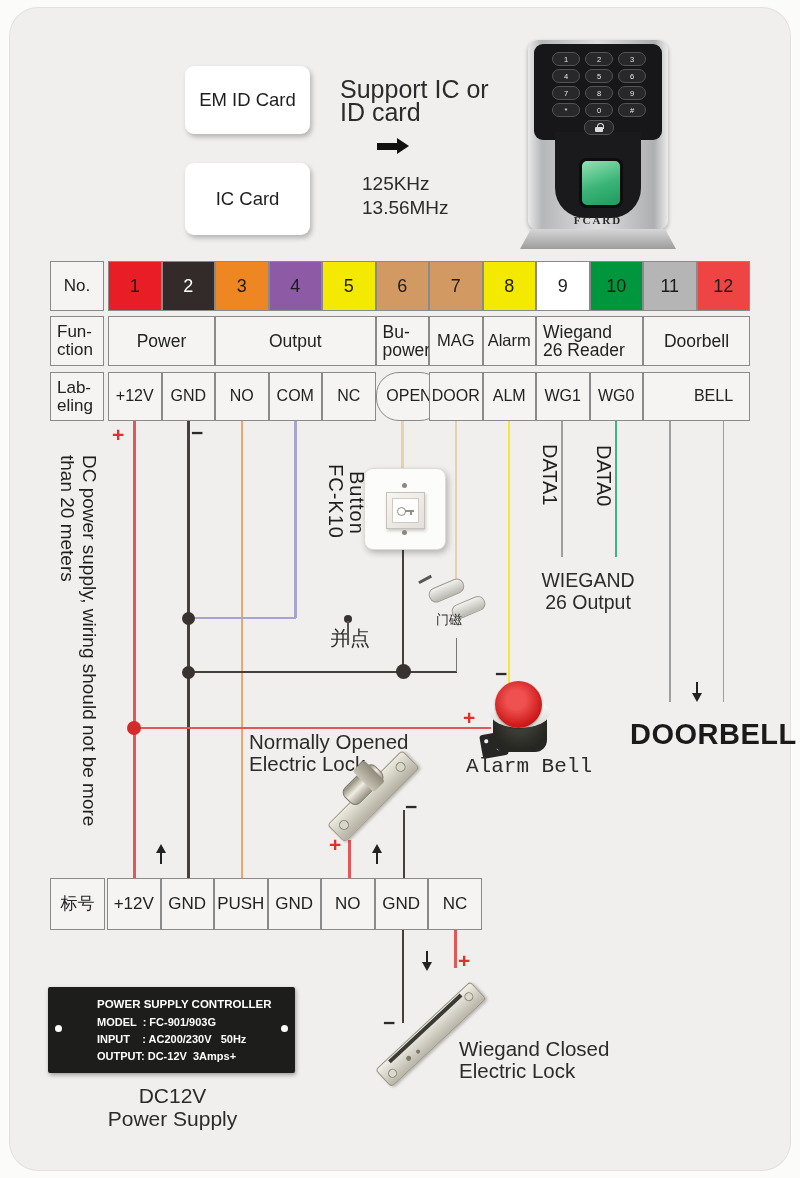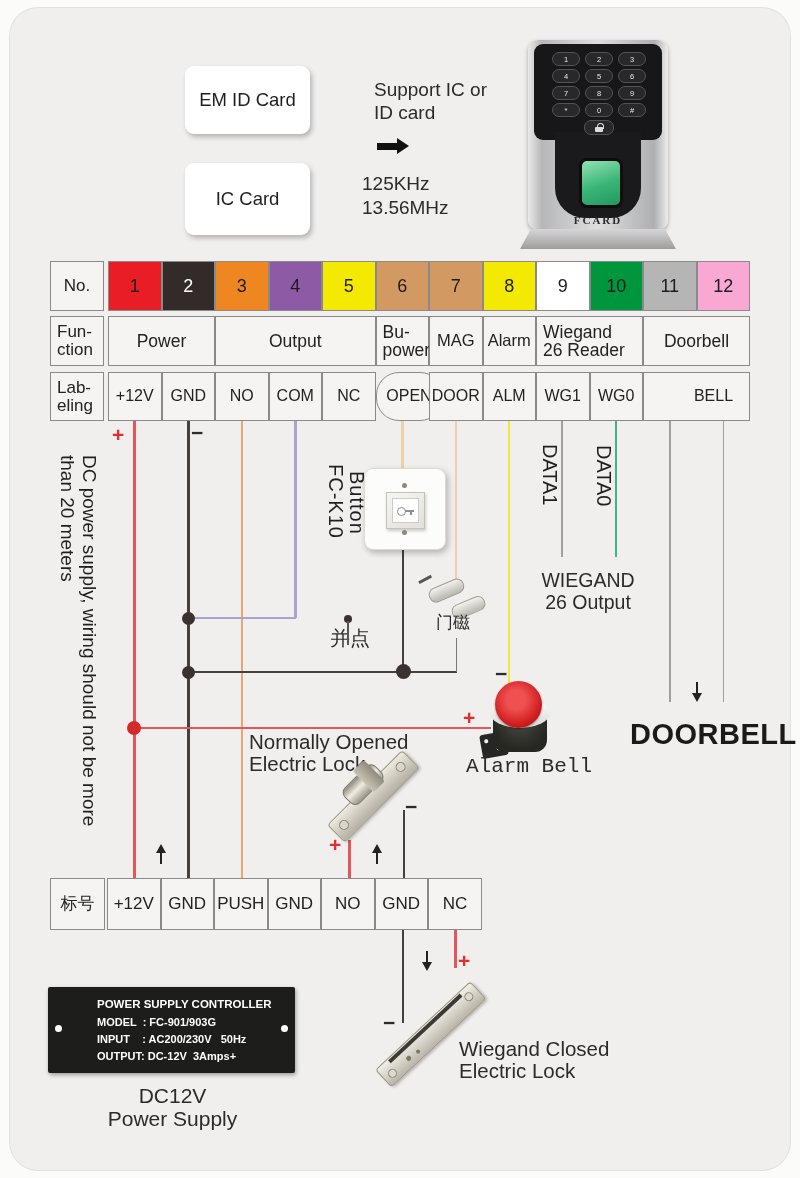--- a/index.html
+++ b/index.html
@@ -35,21 +35,21 @@
 
 <div class="abs card"></div>
 
 <div class="abs idbox" style="left:185px;top:66px;width:125px;height:68px;">
     <span>EM ID Card</span>
   </div>
 <div class="abs idbox" style="left:185px;top:163px;width:125px;height:72px;">
     <span>IC Card</span>
   </div>
 
-<div class="lbl" style="left:374px;top:78px;font-size:19px;line-height:23px;">
+<div class="lbl" style="left:340px;top:78px;font-size:25px;line-height:23px;">
   <div>Support IC or</div>
   <div>ID card</div>
 </div>
 
 <div class="abs" style="left:377px;top:138px;width:34px;height:17px;">
   <div class="abs" style="left:0;top:5px;width:20px;height:7px;background:#111;"></div>
   <div class="abs" style="left:20px;top:0;width:0;height:0;border-left:12px solid #111;border-top:8.5px solid transparent;border-bottom:8.5px solid transparent;"></div>
 </div>
 
 <div class="lbl" style="left:362px;top:172px;font-size:19px;line-height:24px;">
@@ -106,21 +106,21 @@
 <div class="tcell numcell" style="left: 161.5px; top: 261px; width: 53.5px; height: 50px; background-color: rgb(51, 43, 41); color: rgb(255, 255, 255);">2</div>
 <div class="tcell numcell" style="left: 215px; top: 261px; width: 53.5px; height: 50px; background-color: rgb(238, 135, 34); color: rgb(28, 28, 28);">3</div>
 <div class="tcell numcell" style="left: 268.5px; top: 261px; width: 53.5px; height: 50px; background-color: rgb(141, 91, 166); color: rgb(28, 28, 28);">4</div>
 <div class="tcell numcell" style="left: 322px; top: 261px; width: 53.5px; height: 50px; background-color: rgb(244, 233, 0); color: rgb(28, 28, 28);">5</div>
 <div class="tcell numcell" style="left: 375.5px; top: 261px; width: 53.5px; height: 50px; background-color: rgb(210, 154, 98); color: rgb(28, 28, 28);">6</div>
 <div class="tcell numcell" style="left: 429px; top: 261px; width: 53.5px; height: 50px; background-color: rgb(210, 154, 98); color: rgb(28, 28, 28);">7</div>
 <div class="tcell numcell" style="left: 482.5px; top: 261px; width: 53.5px; height: 50px; background-color: rgb(244, 233, 0); color: rgb(28, 28, 28);">8</div>
 <div class="tcell numcell" style="left: 536px; top: 261px; width: 53.5px; height: 50px; background-color: rgb(255, 255, 255); color: rgb(28, 28, 28);">9</div>
 <div class="tcell numcell" style="left: 589.5px; top: 261px; width: 53.5px; height: 50px; background-color: rgb(0, 150, 62); color: rgb(28, 28, 28);">10</div>
 <div class="tcell numcell" style="left: 643px; top: 261px; width: 53.5px; height: 50px; background-color: rgb(181, 181, 181); color: rgb(28, 28, 28);">11</div>
-<div class="tcell numcell" style="left: 696.5px; top: 261px; width: 53.5px; height: 50px; background-color: #f9a8d4; color: rgb(28, 28, 28);">12</div>
+<div class="tcell numcell" style="left: 696.5px; top: 261px; width: 53.5px; height: 50px; background-color: #ef4444; color: rgb(28, 28, 28);">12</div>
 
 <div class="tcell" style="left:108px;top:316px;width:107px;height:50px;font-size:17.5px;">Power</div>
 <div class="tcell" style="left:215px;top:316px;width:160.5px;height:50px;font-size:17.5px;">Output</div>
 <div class="tcell leftpad" style="left:375.5px;top:316px;width:53.5px;height:50px;font-size:17.5px;">
     <div>
       <div>Bu-</div>
       <div>power</div>
     </div>
   </div>
 <div class="tcell" style="left:429px;top:316px;width:53.5px;height:50px;font-size:16.5px;">MAG</div>
@@ -196,21 +196,21 @@
   <div class="abs" style="left:37px;top:61px;width:5px;height:5px;border-radius:50%;background:#8c8880;"></div>
 </div>
 
 <div class="lbl" style="left:330px;top:593px;font-size:20px;margin-top:32px;">并点</div>
 <div class="dot" style="left: 344px; top: 615px; width: 8px; height: 8px; background-color: rgb(58, 50, 48);"></div>
 <div class="wire" style="left:347px;top:621px;width:1.8px;height:24px;background:#555;"></div>
 
 <div class="abs" style="left:418px;top:578px;width:14px;height:2.5px;background:#565656;transform:rotate(-28deg);"></div>
 <div class="abs" style="left:428px;top:583px;width:35px;height:13px;border-radius:7px;background:linear-gradient(#f2f2ee,#b8b8b0);border:1px solid #9d9d95;transform:rotate(-23deg);"></div>
 <div class="abs" style="left:451px;top:600px;width:33px;height:13px;border-radius:7px;background:linear-gradient(#f2f2ee,#b8b8b0);border:1px solid #9d9d95;transform:rotate(-23deg);"></div>
-<div class="lbl" style="left:436px;top:611px;font-size:17px;">门磁</div>
+<div class="lbl" style="left:436px;top:611px;font-size:13px;">门磁</div>
 
 <div class="rot90" style="left:561px;top:444px;font-size:20px;color:#1f1f1f;">DATA1</div>
 <div class="rot90" style="left:615px;top:445px;font-size:20px;color:#1f1f1f;">DATA0</div>
 
 <div class="lbl" style="left:527px;top:570px;width:122px;text-align:center;font-size:19.5px;line-height:21.5px;">
   <div>WIEGAND</div>
   <div>26 Output</div>
 </div>
 
 <div class="lbl pol" style="left:495px;top:663px;">−</div>

